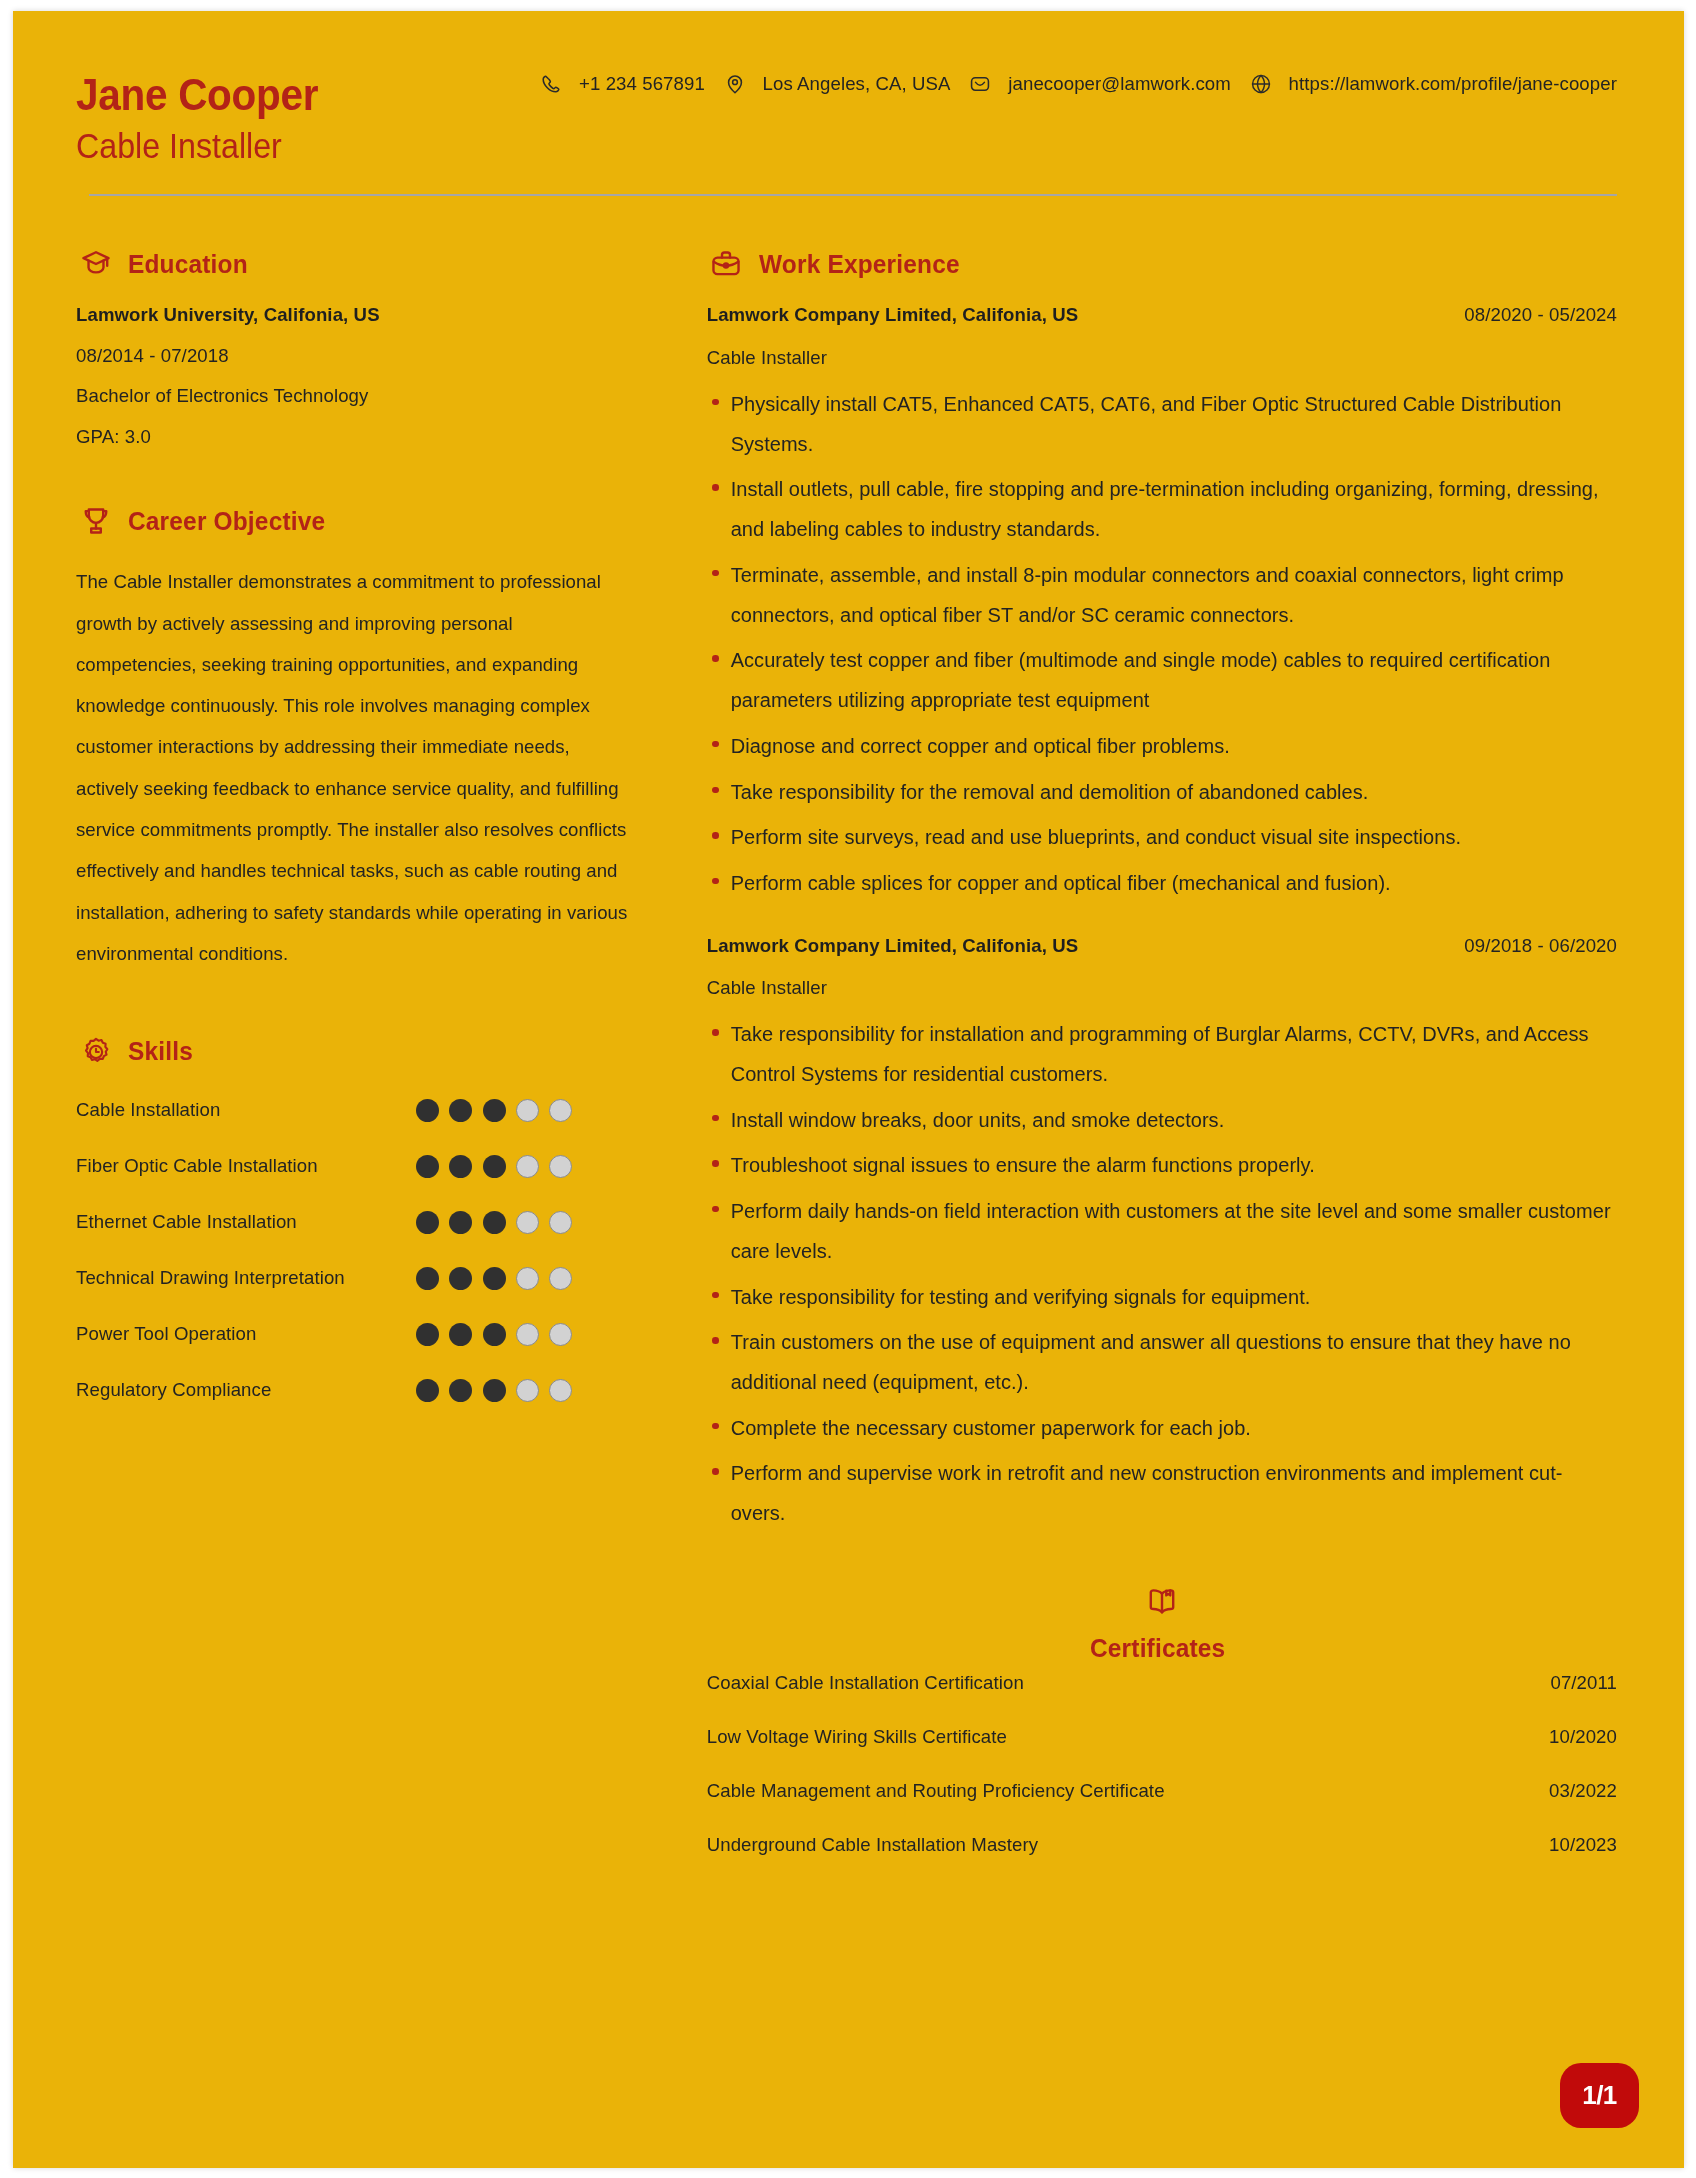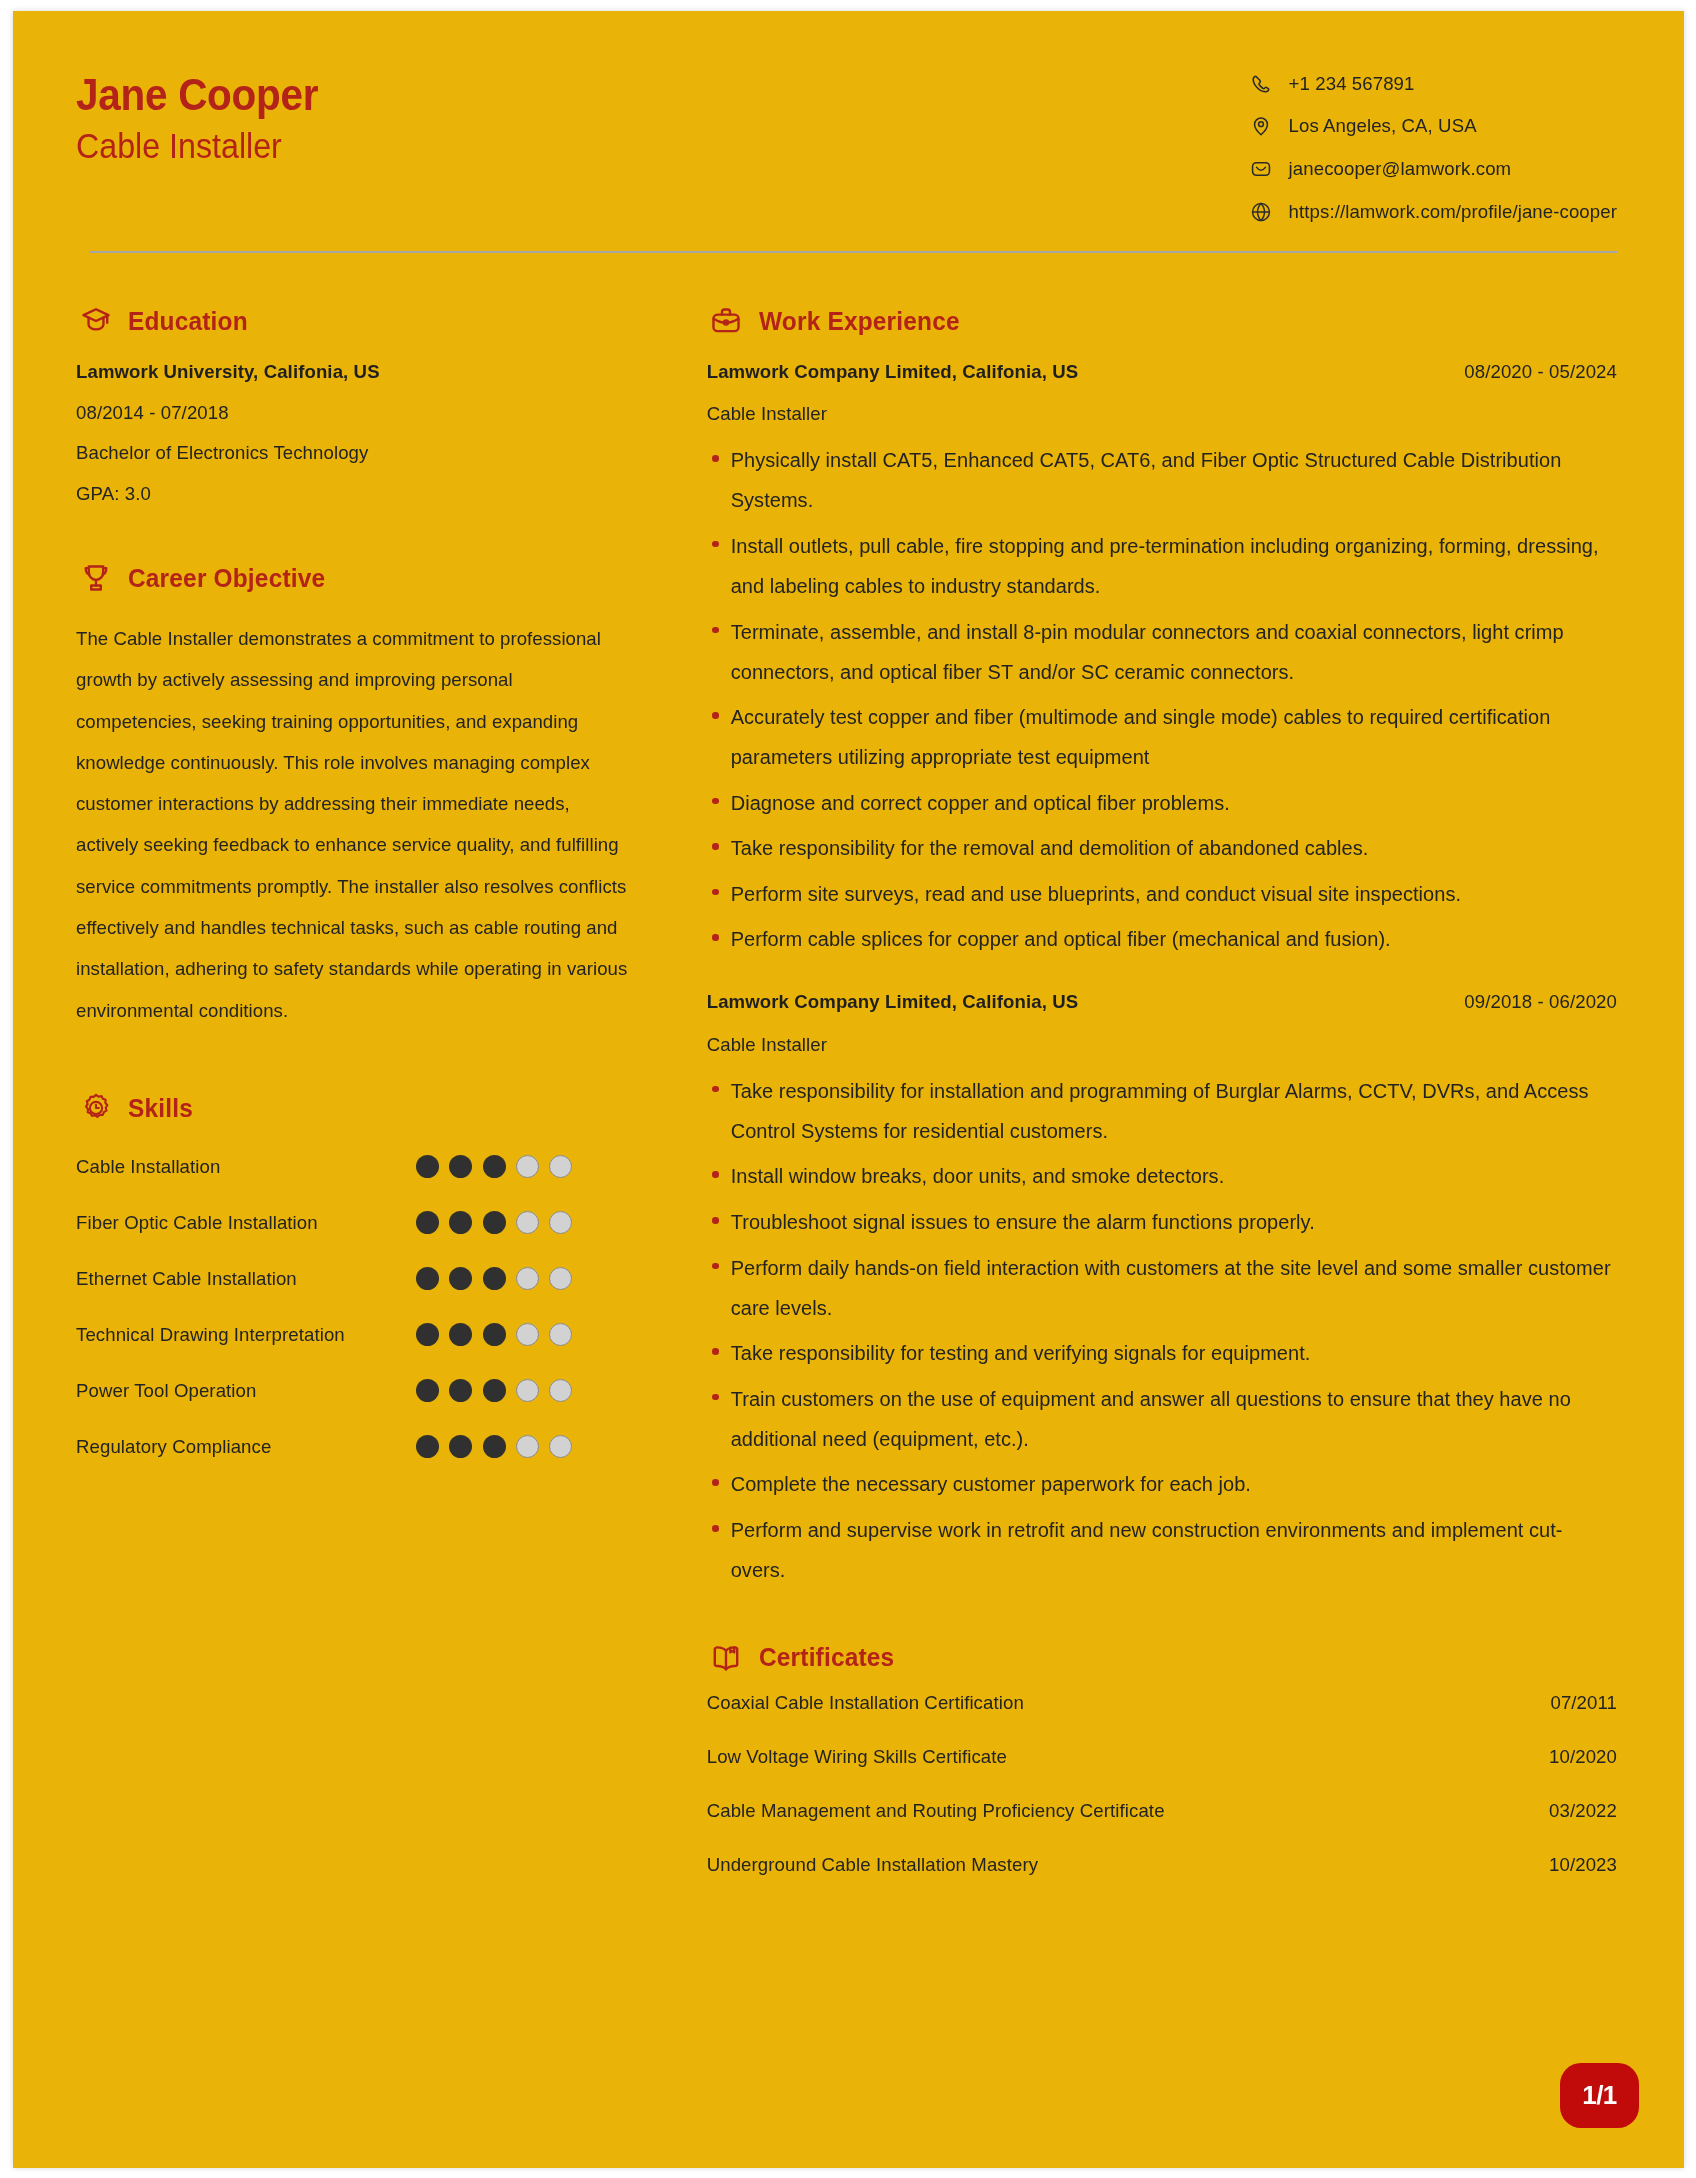--- a/index.html
+++ b/index.html
@@ -56,21 +56,20 @@
     font-weight: normal;
     color: #b32317;
     line-height: 1.25;
     margin-top: 5.6px;
     transform: scaleX(0.92);
     transform-origin: left center;
   }
   .contact-block {
     margin-left: auto;
     display: flex;
-    flex-direction: column;
     gap: 16.7px;
     padding-top: 5.6px;
     padding-right: 0px;
     justify-content: space-between;
   }
   .contact-row {
     display: flex;
     align-items: center;
     gap: 15px;
     min-height: 26px;
@@ -484,21 +483,21 @@
                   <li>Troubleshoot signal issues to ensure the alarm functions properly.</li>
                   <li>Perform daily hands-on field interaction with customers at the site level and some smaller customer care levels.</li>
                   <li>Take responsibility for testing and verifying signals for equipment.</li>
                   <li>Train customers on the use of equipment and answer all questions to ensure that they have no additional need (equipment, etc.).</li>
                   <li>Complete the necessary customer paperwork for each job.</li>
                   <li>Perform and supervise work in retrofit and new construction environments and implement cut-overs.</li>
                 </ul>
               </div>
             </div>
 
-          <div class="section-head" style="margin-top:48px; margin-bottom:15px;">
+          <div class="section-head" style="margin-top:48px; margin-bottom:8px;flex-direction:column;">
             <span class="sico">
               <svg width="32" height="32" viewBox="0 0 24 24" fill="none" stroke="currentColor" stroke-width="1.8" stroke-linecap="round" stroke-linejoin="round">
                 <path d="M12 6.4C10.4 4.8 8.2 4 5.6 4 4.5 4 3.6 4.6 3.6 5.4v11.2c0 .8.9 1.4 2 1.4 2.6 0 4.8.8 6.4 2.4"></path>
                 <path d="M12 6.4c1.6-1.6 3.8-2.4 6.4-2.4 1.1 0 2 .6 2 1.4v11.2c0 .8-.9 1.4-2 1.4-2.6 0-4.8.8-6.4 2.4"></path>
                 <path d="M12 6.4v14"></path>
                 <path d="M15.2 4.2v3.6l1.5-1.1 1.5 1.1V4.1"></path>
               </svg>
             </span>
             <span class="section-title">Certificates</span>
           </div>

